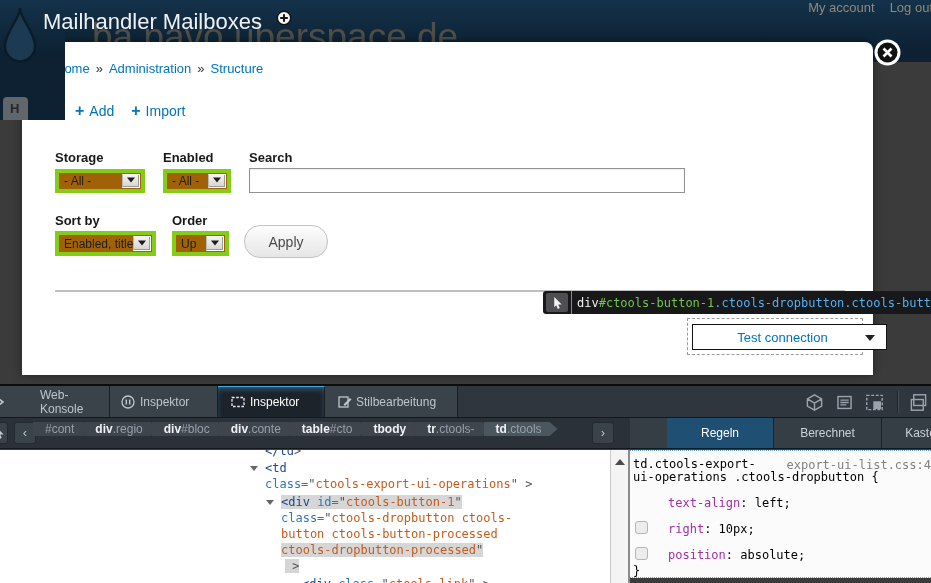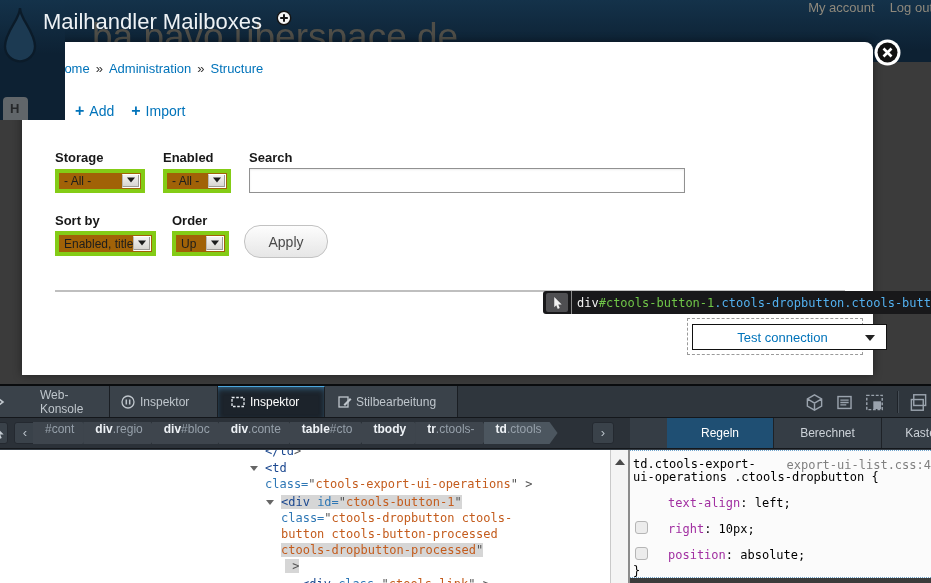--- a/index.html
+++ b/index.html
@@ -53,21 +53,21 @@
   .dt-tab{position:absolute;top:0;height:31px;background:#3a424a;border-right:1px solid #1a1e23;box-sizing:border-box;display:flex;align-items:center;color:#bfc6cc;font-size:12px;cursor:pointer;}
   .dt-tab .ticon{flex:0 0 auto;display:flex;align-items:center;}
   .dt-tab.active{background:#1c232b;color:#fff;border-top:1px solid #4da6dd;box-shadow:inset 0 3px 6px -2px rgba(80,170,230,.55);}
   .dt-right-icons{position:absolute;top:5px;height:22px;display:flex;align-items:center;}
   .ticonbtn{width:19px;height:19px;margin-right:11px;cursor:pointer;display:flex;align-items:center;justify-content:center;}
   .tsep{width:1px;height:22px;background:#1e2329;box-shadow:1px 0 0 #454d55;margin:0 11px 0 2px;}
   .dt-row2{position:absolute;left:0;top:32px;width:931px;height:31px;border-bottom:1px solid #14171b;box-sizing:border-box;}
   .crumbbar{position:absolute;left:0;top:0;width:630px;height:30px;background:#2b3138;overflow:hidden;}
   .cbtn{position:absolute;top:4px;width:22px;height:22px;background:#3a424a;border:1px solid #242930;border-radius:3px;color:#b9c1c9;font-size:13px;text-align:center;line-height:20px;box-sizing:border-box;cursor:pointer;}
   .crumbs{position:absolute;left:40px;top:4px;height:22px;display:flex;}
-  .crumb{height:22px;display:flex;align-items:flex-start;padding:0 16px 0 12px;margin-left:-7px;background:#3e454d;clip-path:polygon(0 0,calc(100% - 8px) 0,100% 50%,calc(100% - 8px) 100%,0 100%);font-size:12px;white-space:nowrap;cursor:pointer;}
+  .crumb{height:14px;display:flex;align-items:center;padding:0 16px 0 12px;margin-left:-7px;background:#3e454d;clip-path:polygon(0 0,calc(100% - 8px) 0,100% 50%,calc(100% - 8px) 100%,0 100%);font-size:12px;white-space:nowrap;cursor:pointer;}
   .crumb.selected{background:#4c565f;}
   .crumb .ctag{color:#eef2f6;font-weight:bold;}
   .crumb .crest{color:#96a0aa;}
   .sidebar-tabs{position:absolute;left:630px;top:0;width:301px;height:30px;background:#353d45;display:flex;overflow:hidden;padding-left:37px;}
   .stab{height:30px;display:flex;align-items:center;justify-content:center;color:#ccd2d8;font-size:12px;border-right:1px solid #1e2227;box-sizing:border-box;cursor:pointer;flex:0 0 auto;}
   .stab.active{background:#1f4f73;color:#fff;}
   
   .dt-panels{position:absolute;left:0;top:64px;width:931px;height:135px;}
   .markup{position:absolute;left:0;top:0;width:610px;height:135px;background:#fff;overflow:hidden;font-family:"DejaVu Sans Mono",monospace;font-size:12px;}
   .mline{position:absolute;white-space:pre;line-height:15px;}

